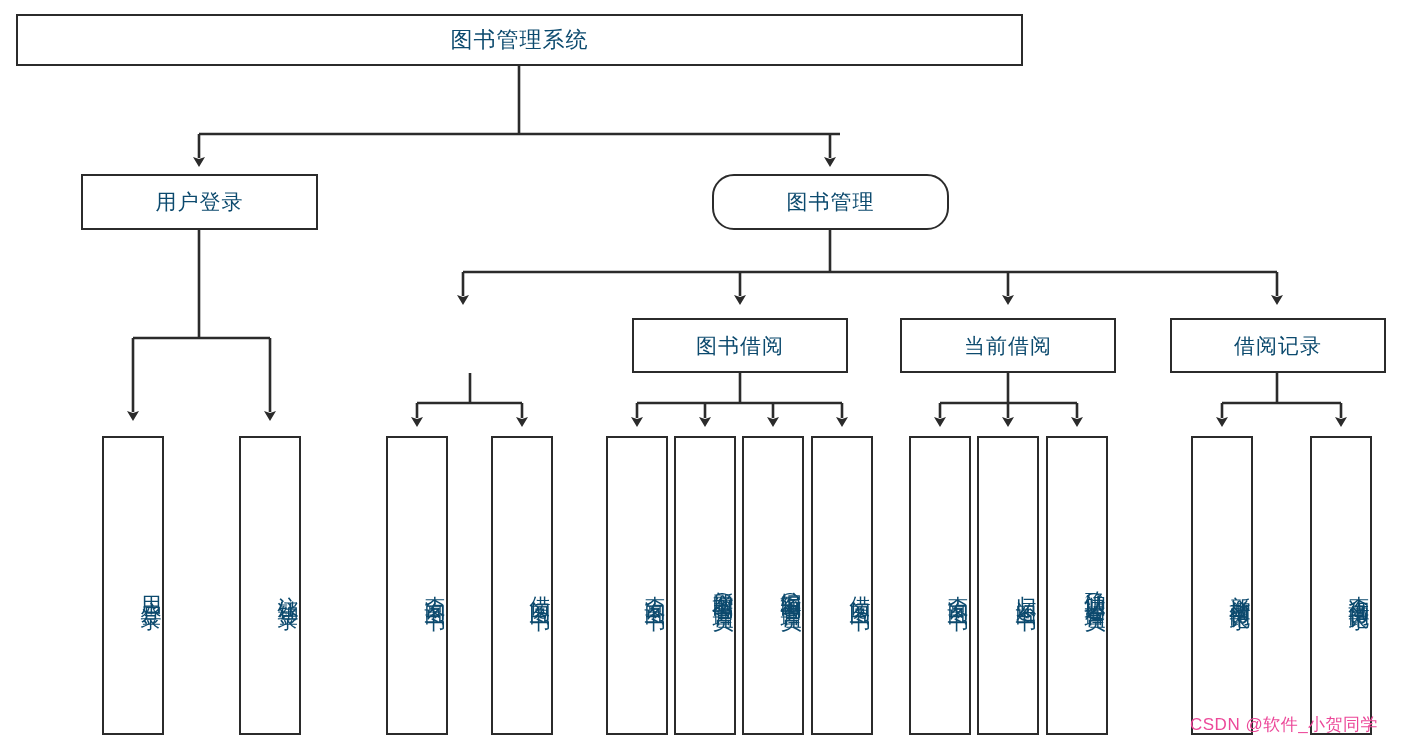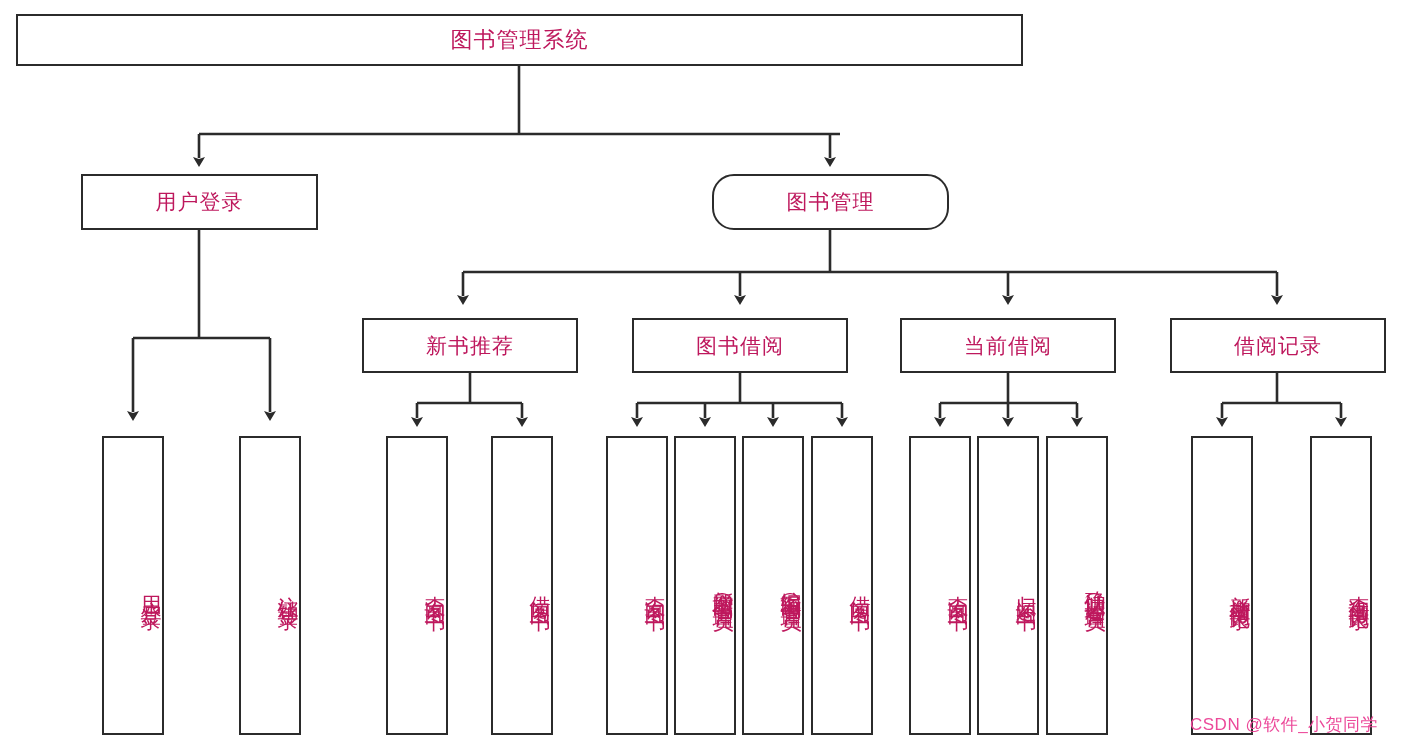--- a/index.html
+++ b/index.html
@@ -27,21 +27,21 @@
     pointer-events: none;
   }
   .node {
     position: absolute;
     box-sizing: border-box;
     border: 2px solid #2b2b2b;
     background: #ffffff;
     display: flex;
     align-items: center;
     justify-content: center;
-    color: #be185d;
+    color: #0c4a6e;
     z-index: 2;
   }
   .node.h {
     font-size: 21px;
     letter-spacing: 1px;
   }
   .node.root {
     font-size: 22px;
   }
   .node.v {
@@ -127,21 +127,20 @@
 
     </g>
   </svg>
 
   <div class="node h root" style="left:16px; top:14px; width:1007px; height:52px;">图书管理系统</div>
 
   <div class="node h" style="left:81px; top:174px; width:237px; height:56px;">用户登录</div>
 
   <div class="node h" style="left:712px; top:174px; width:237px; height:56px;border-radius:22px;">图书管理</div>
 
-  <div class="node h" style="left:362px; top:318px; width:216px; height:55px;">新书推荐</div>
 
   <div class="node h" style="left:632px; top:318px; width:216px; height:55px;">图书借阅</div>
 
   <div class="node h" style="left:900px; top:318px; width:216px; height:55px;">当前借阅</div>
 
   <div class="node h" style="left:1170px; top:318px; width:216px; height:55px;">借阅记录</div>
 
   <div class="node v" style="left:102px; top:436px; width:62px; height:299px;">
     <span class="vtxt">用户登录</span>
   </div>

